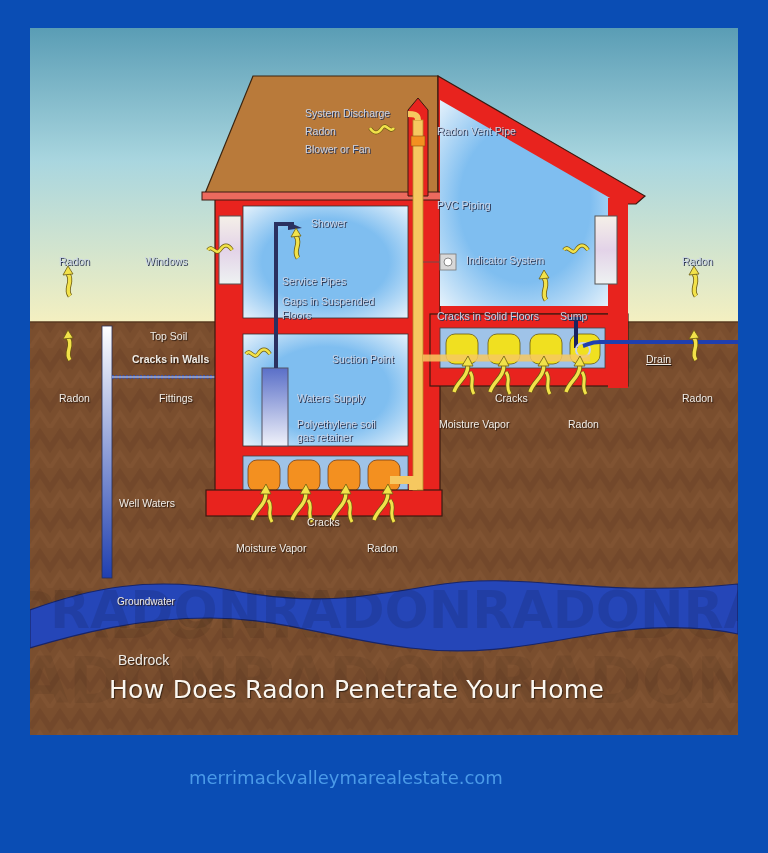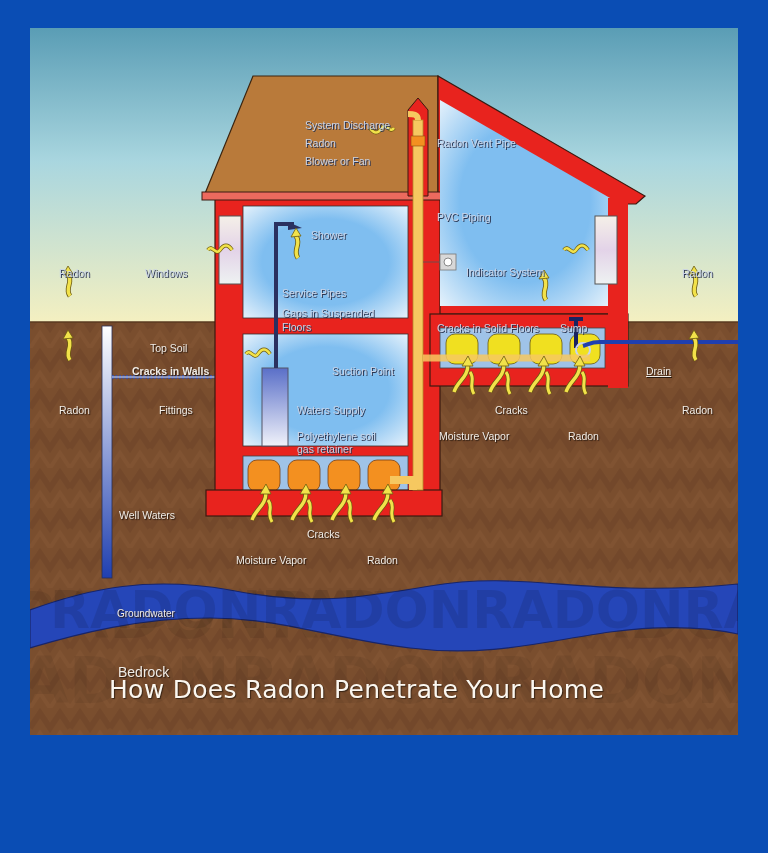--- a/index.html
+++ b/index.html
@@ -11,21 +11,20 @@
   }
   .panel {
     position: absolute; left: 30px; top: 28px; width: 708px; height: 707px;
     overflow: hidden;
   }
   .panel svg { position: absolute; left: 0; top: 0; }
   .lbl {
     position: absolute; font-size: 10.5px; color: #eef2f8; white-space: nowrap;
     text-shadow: 1px 1px 0 #444, -0.5px -0.5px 0 #555;
     font-family: "Liberation Sans", sans-serif;
-    margin-top: 12px;
   }
   .lbl.dark { color: #c9d3e6; text-shadow: 1px 1px 0 #2b3550; }
   .lbl.soil { color: #f0ece6; text-shadow: 1px 1px 1px #2a1a10; }
   .title {
     position: absolute; left: 79px; top: 647px; font-size: 25px; color: #fbf7f0;
     letter-spacing: 0.3px; font-family: "DejaVu Sans", sans-serif; font-weight: normal;
     text-shadow: 1px 1px 1px #3a2616;
   }
   .footer {
     position: absolute; left: 189px; top: 766px; color: #4a9ae8;
@@ -212,13 +211,14 @@
   <div class="lbl soil" style="left:277px; top:488px;">Cracks</div>
   <div class="lbl soil" style="left:206px; top:514px;">Moisture Vapor</div>
   <div class="lbl soil" style="left:337px; top:514px;">Radon</div>
   <div class="lbl soil" style="left:87px; top:568px; font-size:10px;">Groundwater</div>
   <div class="lbl soil" style="left:88px; top:624px; font-size:14px;">Bedrock</div>
 
   <div class="title">How Does Radon Penetrate Your Home</div>
 </div>
 
 <div class="footer">
+  <div>merrimackvalleymarealestate.com</div>
 </div>
 
 </body></html>

